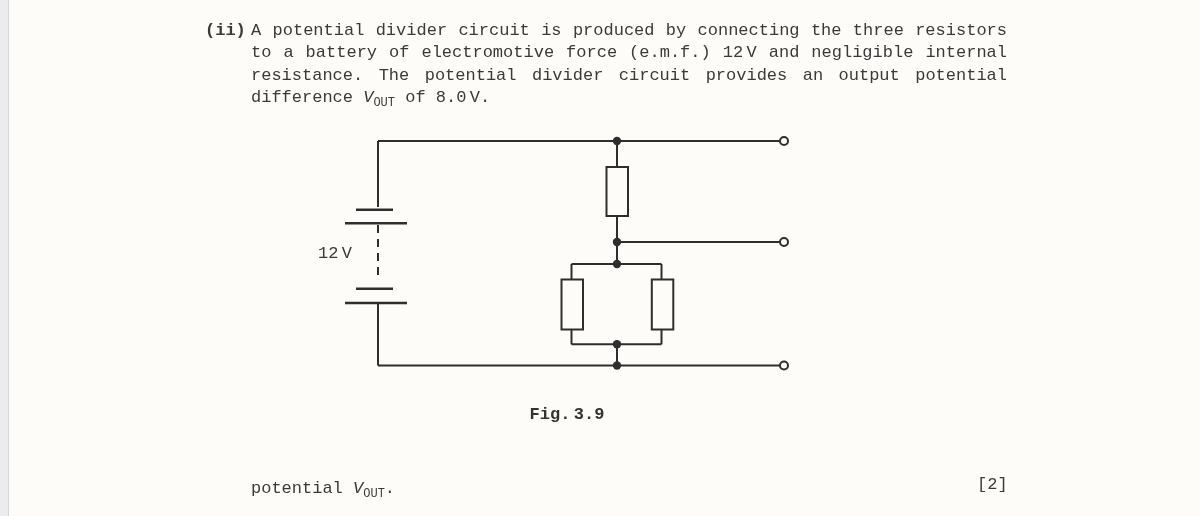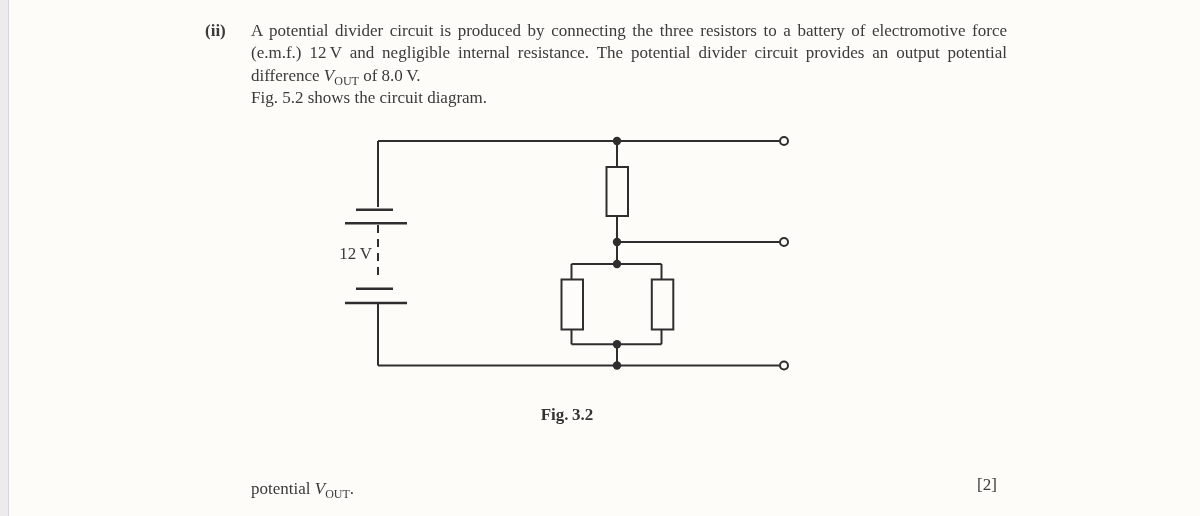--- a/index.html
+++ b/index.html
@@ -6,21 +6,21 @@
     margin: 0;
     padding: 0;
     background: #ffffff;
   }
   .screen {
     position: relative;
     width: 1200px;
     height: 516px;
     overflow: hidden;
     background: #fdfcf9;
-    font-family: Liberation Serif, serif;
+    font-family: Liberation Mono, monospace;
     color: #3a3a3a;
   }
   .page-edge {
     position: absolute;
     left: 0;
     top: 0;
     width: 8px;
     height: 516px;
     background: #ececee;
     border-right: 1.5px solid #d6d6db;
@@ -54,21 +54,20 @@
     left: 320px;
     top: 125px;
     width: 490px;
     height: 260px;
   }
   .battery-label {
     position: absolute;
     left: 318px;
     top: 244px;
     width: 54px;
-    text-align: right;
     font-size: 17px;
   }
   .fig-caption {
     position: absolute;
     left: 497px;
     top: 405px;
     width: 140px;
     text-align: center;
     font-size: 17px;
     font-weight: bold;
@@ -91,21 +90,21 @@
 </style>
 </head>
 <body>
 
 <div class="screen">
 
   <div class="page-edge"></div>
 
   <div class="q-number">(ii)</div>
 
-  <div class="q-text"><span>A potential divider circuit is produced by connecting the three resistors to a battery of electromotive force (e.m.f.) 12 V and negligible internal resistance. The potential divider circuit provides an output potential difference </span><span class="vsym">V</span><sub>OUT</sub><span> of 8.0 V.</span><br><span>Fig. 5.2 shows the circuit diagram.</span></div>
+  <div class="q-text"><span>A potential divider circuit is produced by connecting the three resistors to a battery of electromotive force (e.m.f.) 12 V and negligible internal resistance. The potential divider circuit provides an output potential difference </span><span class="vsym">V</span><sub>OUT</sub><span> of 8.0 V.</span><br></div>
 
   <svg class="circuit-svg" viewBox="320 125 490 260" xmlns="http://www.w3.org/2000/svg">
     <g stroke="#2e2e2e" stroke-width="2" fill="none">
 
       <path d="M378 141 H779.5"></path>
       <path d="M378 365.5 H779.5"></path>
 
       <g>
         <path d="M378 141 V207"></path>
         <path stroke-width="2.4" d="M356 209.8 H393"></path>
@@ -145,19 +144,19 @@
 
     <g stroke="#2e2e2e" stroke-width="2" fill="#fdfcf9">
       <circle cx="784" cy="141" r="4"></circle>
       <circle cx="784" cy="242" r="4"></circle>
       <circle cx="784" cy="365.5" r="4"></circle>
     </g>
   </svg>
 
   <div class="battery-label">12 V</div>
 
-  <div class="fig-caption">Fig. 3.2</div>
+  <div class="fig-caption">Fig. 3.9</div>
 
   <div class="task-text"><br><span>potential </span><span class="vsym">V</span><sub>OUT</sub><span>.</span></div>
 
   <div class="marks">[2]</div>
 
 </div>
 
 </body></html>

